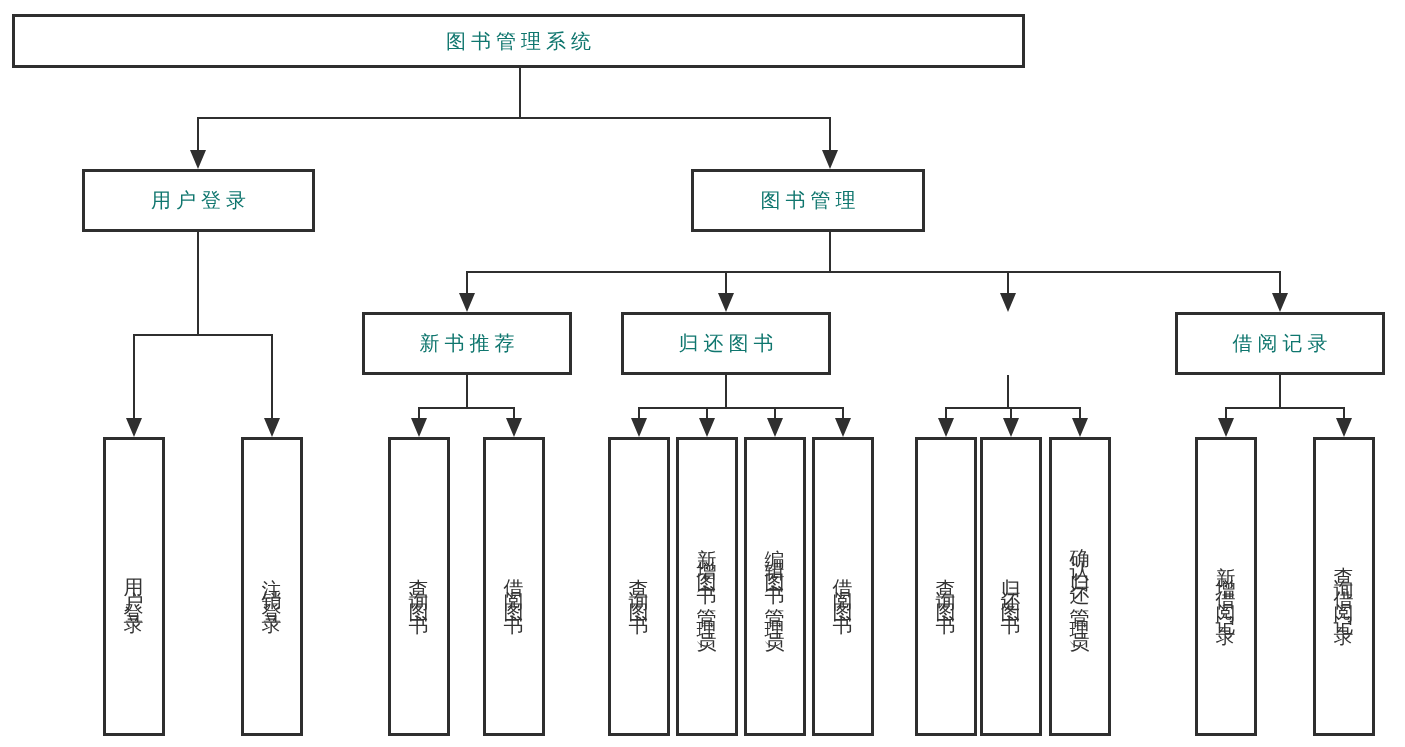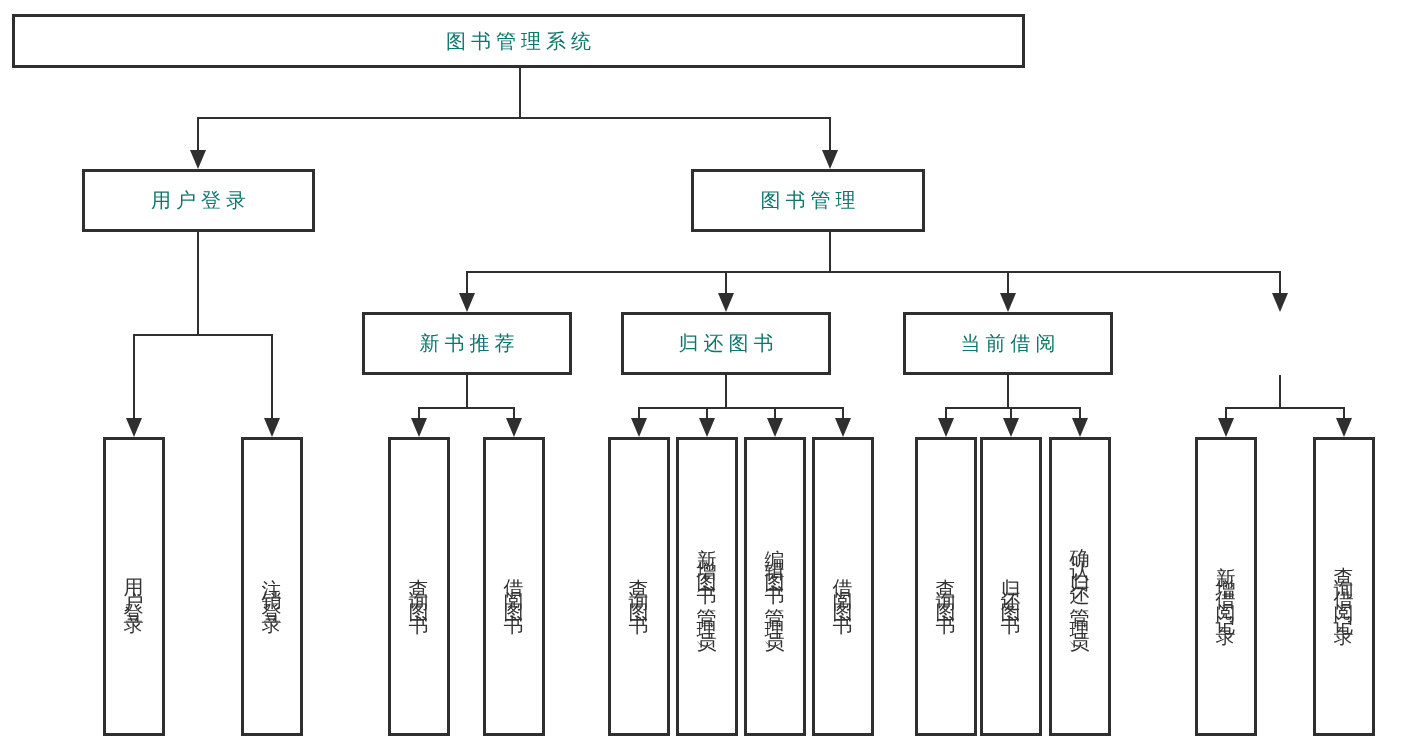--- a/index.html
+++ b/index.html
@@ -126,22 +126,22 @@
   <div class="box" style="left:691px;top:169px;width:234px;height:63px">
     <span class="h-label">图书管理</span>
   </div>
 
   <div class="box" style="left:362px;top:312px;width:210px;height:63px">
     <span class="h-label">新书推荐</span>
   </div>
   <div class="box" style="left:621px;top:312px;width:210px;height:63px">
     <span class="h-label">归还图书</span>
   </div>
-  <div class="box" style="left:903px;top:312px;width:210px;height:63px">
-    <span class="h-label">当前借阅</span>
+  <div class="box" style="left:1175px;top:312px;width:210px;height:63px">
+    <span class="h-label">借阅记录</span>
   </div>
 
   <div class="box leaf" style="left:103px">
     <span class="v-label">用户登录</span>
   </div>
   <div class="box leaf" style="left:241px">
     <span class="v-label">注销登录</span>
   </div>
 
   <div class="box leaf" style="left:388px">

